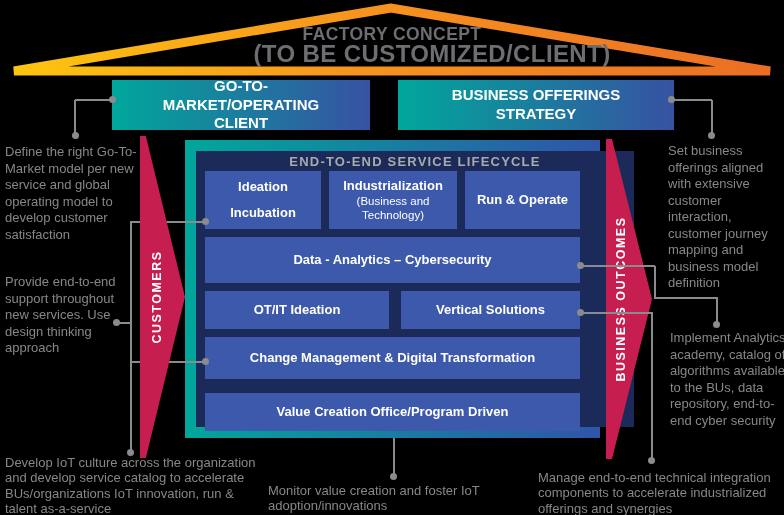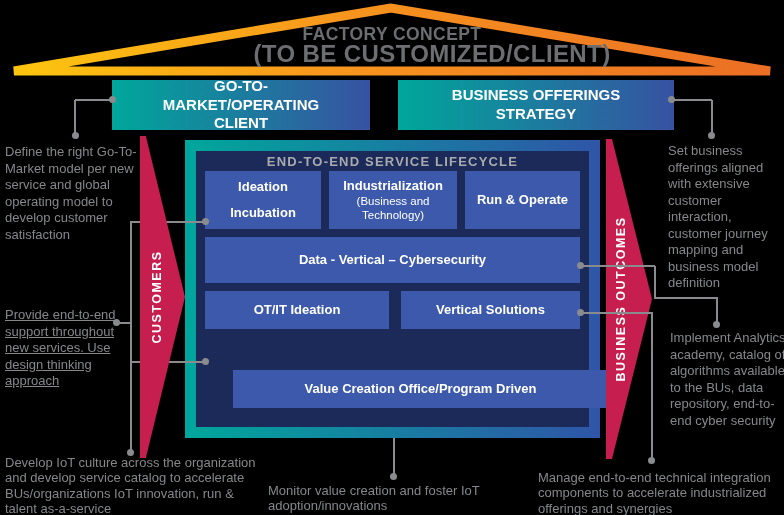--- a/index.html
+++ b/index.html
@@ -17,51 +17,51 @@
   .pillar{position:absolute;top:80px;height:50px;background:linear-gradient(90deg,#00A79B,#3752A2);
           display:flex;align-items:center;justify-content:center;color:#fff;font-weight:bold;
           font-size:15px;text-align:center;line-height:1.25;z-index:1;}
   #pillar-left{left:112px;width:258px;}
   #pillar-right{left:398px;width:276px;}
   .pillar span{display:block;width:210px;}
 
   
   #frame{position:absolute;left:185px;top:140px;width:415px;height:298px;
          background:linear-gradient(90deg,#00A79B,#2F55A8);padding:11px;box-sizing:border-box;z-index:1;}
-  #frame-inner{position:relative;width:100%;height:100%;background:#1B2A58;}
+  #frame-inner{position:relative;width:100%;height:100%;background:#1B2A58;padding-left:45px;}
   #lifecycle-title{position:absolute;top:3px;left:0;width:100%;text-align:center;color:#A8AAAD;
                    font-weight:bold;font-size:13px;letter-spacing:1.2px;}
   .lbox{position:absolute;background:#3C59AB;color:#fff;font-weight:bold;font-size:13px;
         display:flex;flex-direction:column;align-items:center;justify-content:center;
         text-align:center;line-height:1.25;}
   #box-ideation{left:9px;top:20px;width:116px;height:58px;gap:9px;}
   #box-industrialization{left:133px;top:20px;width:128px;height:58px;}
   #box-industrialization .sub{font-weight:normal;font-size:11.5px;width:118px;}
   #box-run-operate{left:269px;top:20px;width:115px;height:58px;}
   #box-data{left:9px;top:86px;width:375px;height:46px;}
   #box-otit{left:9px;top:140px;width:184px;height:38px;}
   #box-vertical{left:205px;top:140px;width:179px;height:38px;}
   #box-change{left:9px;top:186px;width:375px;height:42px;}
-  #box-value{left:9px;top:219px;width:375px;height:38px;margin-left:28px;}
+  #box-value{left:9px;top:242px;width:375px;height:38px;}
 
   
   .banner{position:absolute;background:#C61E4E;z-index:3;
           clip-path:polygon(0 0,13% 0,100% 50%,13% 100%,0 100%);}
   #banner-customers{left:140px;top:136px;width:45px;height:322px;}
   #banner-outcomes{left:606px;top:139px;width:46px;height:320px;}
   .banner span{position:absolute;top:50%;white-space:nowrap;color:#fff;font-weight:bold;
                font-size:12.5px;letter-spacing:1.5px;
                transform:translate(-50%,-50%) rotate(-90deg);}
   #banner-customers span{left:17px;}
   #banner-outcomes span{left:15px;}
 
   
   .note{position:absolute;color:#85878A;font-size:13px;line-height:1.27;z-index:0;}
   #note-define{left:5px;top:144px;width:132px;}
-  #note-provide{left:5px;top:307px;width:130px;text-decoration:underline;}
+  #note-provide{left:5px;top:274px;width:130px;}
   #note-develop{left:5px;top:455px;width:258px;line-height:1.18;}
   #note-monitor{left:268px;top:483px;width:250px;line-height:1.18;}
   #note-manage{left:538px;top:470px;width:250px;line-height:1.18;}
   #note-set{left:668px;top:143px;width:114px;}
   #note-implement{left:670px;top:330px;width:118px;}
 
   
   .cl{position:absolute;background:#898B8E;}
   .dot{position:absolute;width:7px;height:7px;border-radius:50%;background:#898B8E;}
   .z2{z-index:2;} .z4{z-index:4;}
@@ -122,27 +122,30 @@
         <span>Incubation</span>
       </div>
       <div class="lbox" id="box-industrialization">
         <span>Industrialization</span>
         <span class="sub">(Business and Technology)</span>
       </div>
       <div class="lbox" id="box-run-operate">
         <span>Run &amp; Operate</span>
       </div>
       <div class="lbox" id="box-data">
-        <span>Data - Vertical – Cybersecurity</span>
+        <span>Data - Analytics – Cybersecurity</span>
       </div>
       <div class="lbox" id="box-otit">
         <span>OT/IT  Ideation</span>
       </div>
       <div class="lbox" id="box-vertical">
         <span>Vertical Solutions</span>
+      </div>
+      <div class="lbox" id="box-change">
+        <span>Change Management &amp; Digital Transformation</span>
       </div>
       <div class="lbox" id="box-value">
         <span>Value Creation Office/Program Driven</span>
       </div>
     </div>
   </div>
 
   <div class="banner" id="banner-customers">
     <span>CUSTOMERS</span>
   </div>

